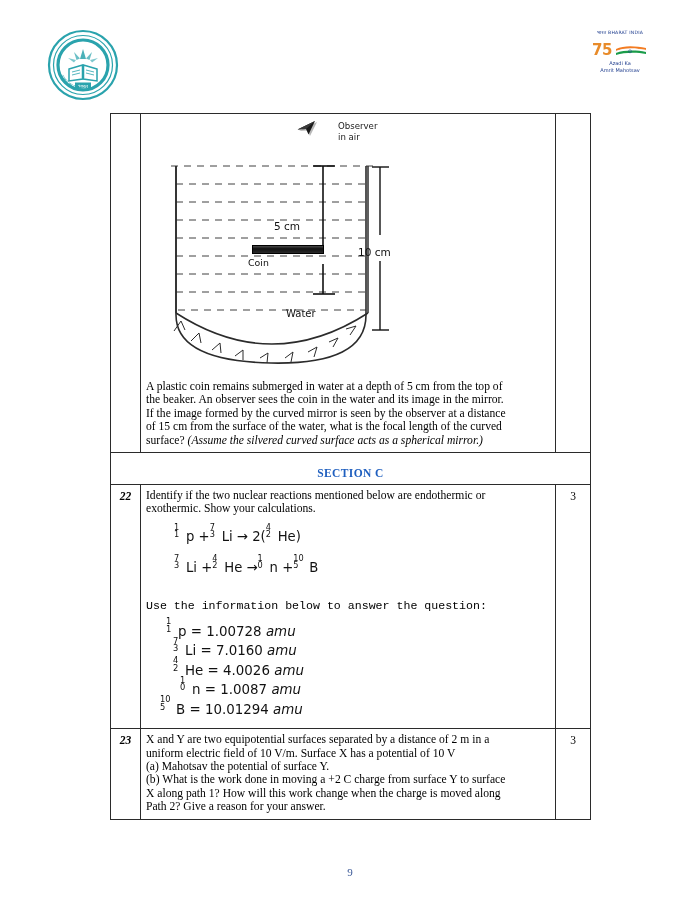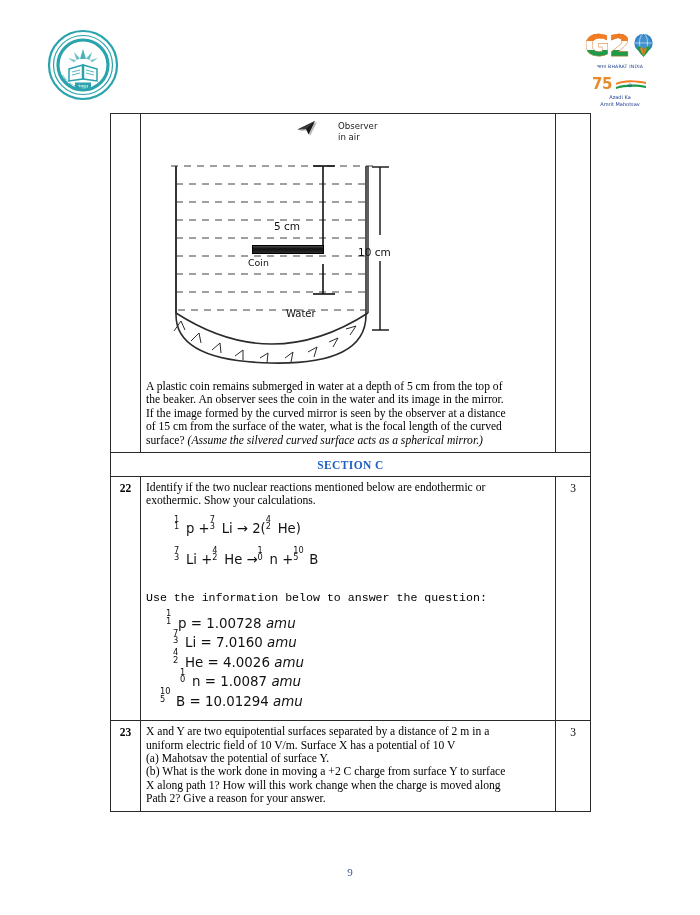--- a/index.html
+++ b/index.html
@@ -37,40 +37,40 @@
     line-height: 6px; margin-top: 1px;
   }
 
   
   .qtable {
     position: absolute; left: 110px; top: 113px;
     width: 480px; border-collapse: collapse;
     table-layout: fixed;
   }
   .qtable td { border: 1px solid #2b2b2b; vertical-align: top; padding: 0; }
-  .col-no    { width: 30px; text-align: center; }
+  .col-no    { width: 30px; text-align: center; font-style: italic; }
   .col-body  { width: 415px; }
   .col-marks { width: 35px; text-align: center; }
 
   .qno {
     font-family: "Liberation Serif", serif; font-weight: bold;
     font-size: 11.5px; padding-top: 5px;
   }
   .marks {
     font-family: "Liberation Serif", serif; font-size: 11.5px; padding-top: 5px;
   }
   .body-pad { padding: 4px 5px 5px 5px; }
   .qtext {
     font-family: "Liberation Serif", serif; font-size: 11.6px;
     line-height: 13.4px; color: #000; text-align: left;
   }
   .qtext .it { font-style: italic; }
 
   .section-row td {
-    text-align: center; padding: 2px 0 3px 0;
+    text-align: center; padding: 10px 0 3px 0;
   }
   .section-label {
     font-family: "Liberation Serif", serif; font-weight: bold;
     font-size: 11.5px; color: #1f5fbf; letter-spacing: .4px;
   }
 
   
   .diagram { position: relative; width: 100%; height: 262px; }
 
   .obs-label {
@@ -181,36 +181,20 @@
         <textPath href="#arcTop" startOffset="12%">केन्द्रीय माध्यमिक शिक्षा बोर्ड</textPath>
       </text>
       <path id="arcBot" d="M 11 36 a 25 25 0 0 0 50 0" fill="none"></path>
       <text font-family="DejaVu Sans, sans-serif" font-size="4.6" fill="#2aa3ad">
         <textPath href="#arcBot" startOffset="14%">असतो मा सद्गमय</textPath>
       </text>
     </svg>
   </div>
 
   <div class="g20-wrap">
-    <div class="g20-row">
-      <span class="g20-g">G2</span>
-      <span class="g20-globe">
-        <svg viewBox="0 0 25 25" width="25" height="25">
-          <circle cx="12.5" cy="10" r="9.2" fill="#2f7fc1"></circle>
-          <path d="M5 10 a7.5 7.5 0 0 1 15 0 a7.5 7.5 0 0 1 -15 0" fill="#4b9ed6" opacity=".6"></path>
-          <ellipse cx="12.5" cy="10" rx="4" ry="9.2" fill="none" stroke="#ffffff" stroke-width=".7" opacity=".8"></ellipse>
-          <line x1="3.3" y1="10" x2="21.7" y2="10" stroke="#ffffff" stroke-width=".7" opacity=".8"></line>
-          <g>
-            <path d="M12.5 24 C9 20 6 17 6.6 14.5 C7.4 12 10.5 13.5 12.5 17 C14.5 13.5 17.6 12 18.4 14.5 C19 17 16 20 12.5 24Z" fill="#1a9c4a"></path>
-            <path d="M12.5 23 C10.5 19 8.5 16 9.6 14.6 C10.8 13.2 12 15.5 12.5 18Z" fill="#f47b20"></path>
-            <path d="M12.5 23 C14.5 19 16.5 16 15.4 14.6 C14.2 13.2 13 15.5 12.5 18Z" fill="#f47b20" opacity=".8"></path>
-          </g>
-        </svg>
-      </span>
-    </div>
     <div class="g20-sub">भारत  BHARAT  INDIA</div>
     <div class="azadi">
       <div style="position:relative;display:inline-block;">
         <span class="azadi-75">75</span>
         <svg viewBox="0 0 34 14" width="34" height="14" style="vertical-align:middle;margin-left:-2px;">
           <path d="M2 5 C10 1 22 2 32 4 L32 6 C22 4 10 3.5 2 7 Z" fill="#f47b20"></path>
           <path d="M2 7 C10 3.5 22 4 32 6 L32 8 C22 6 10 6 2 9 Z" fill="#ffffff" stroke="#ddd" stroke-width=".2"></path>
           <path d="M2 9 C10 6 22 6 32 8 L32 10 C22 8 10 8.5 2 11 Z" fill="#1a9c4a"></path>
           <circle cx="16" cy="7.3" r="1.5" fill="none" stroke="#1b3a8c" stroke-width=".5"></circle>
         </svg>

